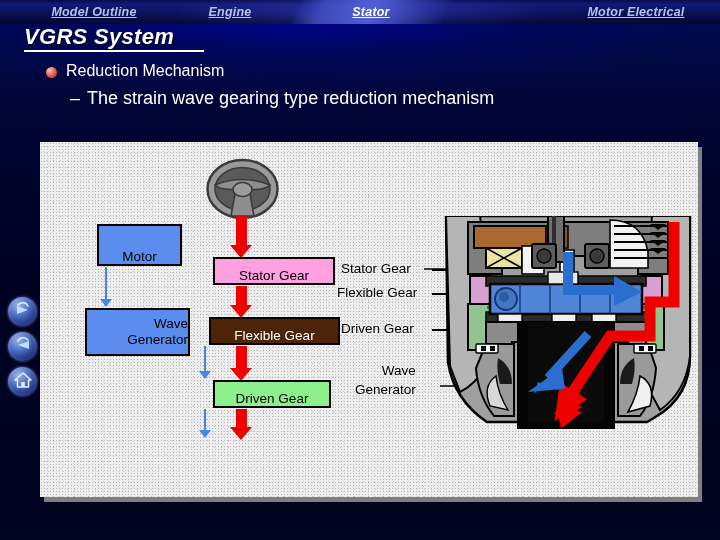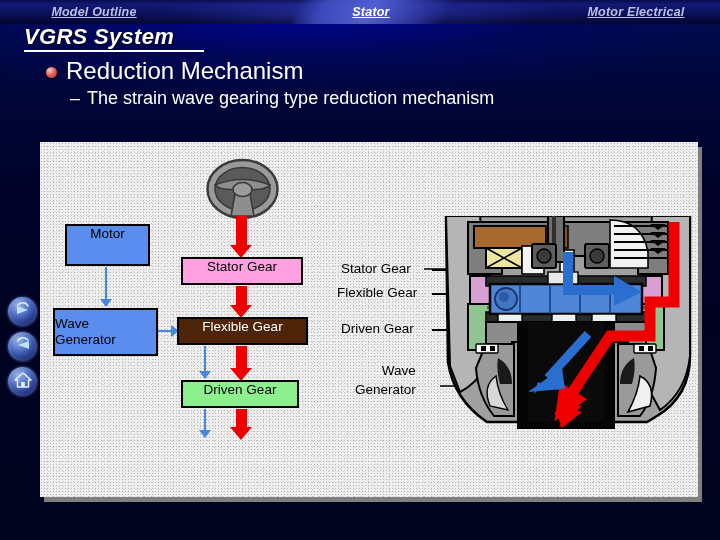--- a/index.html
+++ b/index.html
@@ -58,21 +58,21 @@
   #bullet1{
     position:absolute;left:46px;top:58px;
     display:flex;align-items:flex-start;gap:9px;
   }
   .bullet-dot{
     width:11px;height:11px;border-radius:50%;margin-top:9px;flex:0 0 auto;
     background:radial-gradient(circle at 35% 30%, #ffc8c0 0%, #e8675a 45%, #9e2a20 100%);
     box-shadow:0 1px 1px rgba(0,0,0,.6);
   }
   .bullet-l1{
-    font-size:24px;color:#ffffff;line-height:26px;white-space:nowrap;text-align:right;
+    font-size:16px;color:#ffffff;line-height:26px;white-space:nowrap;text-align:right;
   }
   #bullet2{
     position:absolute;left:70px;top:86px;
     font-size:18px;color:#ffffff;line-height:24px;white-space:nowrap;
   }
   #bullet2 .dash{margin-right:7px;}
 
   
   .navbtn{
     position:absolute;left:8px;width:29px;height:29px;border-radius:50%;
@@ -101,22 +101,22 @@
       radial-gradient(rgba(120,120,120,.45) 0.6px, transparent 0.7px),
       radial-gradient(rgba(150,150,150,.35) 0.5px, transparent 0.6px),
       radial-gradient(rgba(90,90,90,.30) 0.5px, transparent 0.6px);
     background-size:3px 3px, 5px 5px, 7px 7px;
     background-position:0 0, 1px 2px, 3px 1px;
   }
 
   
   .fbox{
     position:absolute;border:2.5px solid #000;box-sizing:border-box;
-    display:flex;align-items:flex-start;justify-content:center;
-    font-size:13.5px;white-space:nowrap;
+    display:flex;align-items:flex-end;justify-content:center;
+    font-size:13.5px;white-space:nowrap;margin-left:32px;
   }
   .fbox.blue{background:#5b8dee;color:#000;}
   .fbox.pink{background:#ffa0e0;color:#000;}
   .fbox.brown{background:#4d2408;color:#fff;}
   .fbox.green{background:#8cf08c;color:#000;}
   .fbox.gray{background:#c6c6c6;color:#000;font-size:15px;}
 
   #box-motor{left:65px;top:224px;width:85px;height:42px;}
   #box-wavegen{left:53px;top:308px;width:105px;height:48px;flex-direction:column;line-height:16px;}
   #box-stator{left:181px;top:257px;width:122px;height:28px;}
@@ -161,20 +161,21 @@
 </style>
 </head>
 <body>
 
 <div id="slide">
 
   <div id="navbar">
     <div class="navglow"></div>
     <div id="tab-highlight"></div>
     <div class="tab" style="left:4px;width:180px;">Model Outline</div>
+    <div class="tab" style="left:160px;width:140px;">Engine</div>
     <div class="tab active" style="left:296px;width:150px;">Stator</div>
     <div class="tab" style="left:436px;width:130px;margin-top:32px;">Body</div>
     <div class="tab" style="left:556px;width:160px;">Motor Electrical</div>
   </div>
 
   <div id="title">VGRS System</div>
   <div id="title-rule"></div>
 
   <div id="bullet1">
     <span class="bullet-dot"></span>

